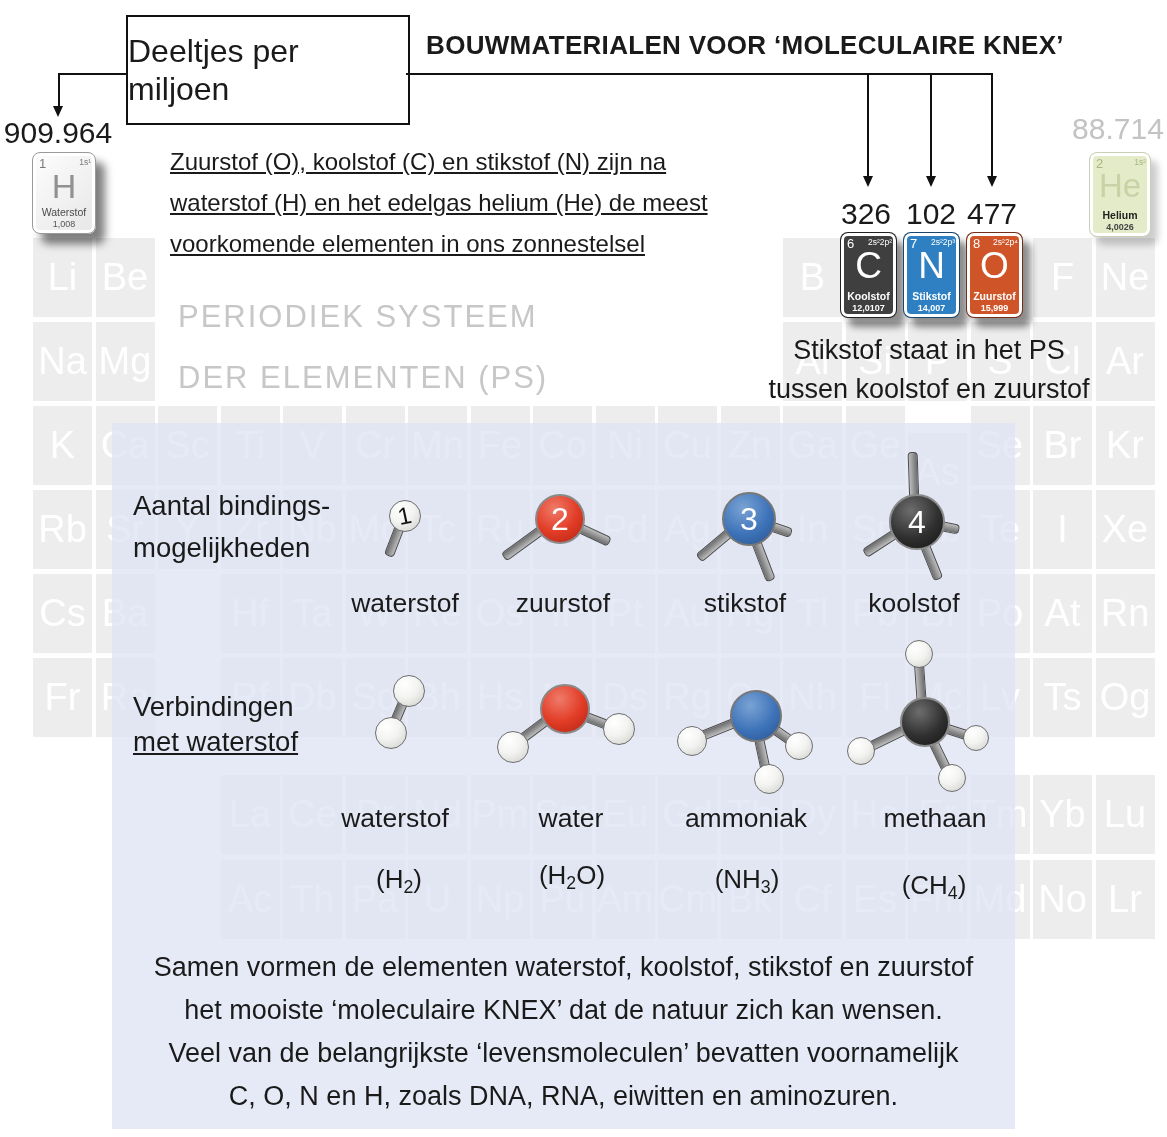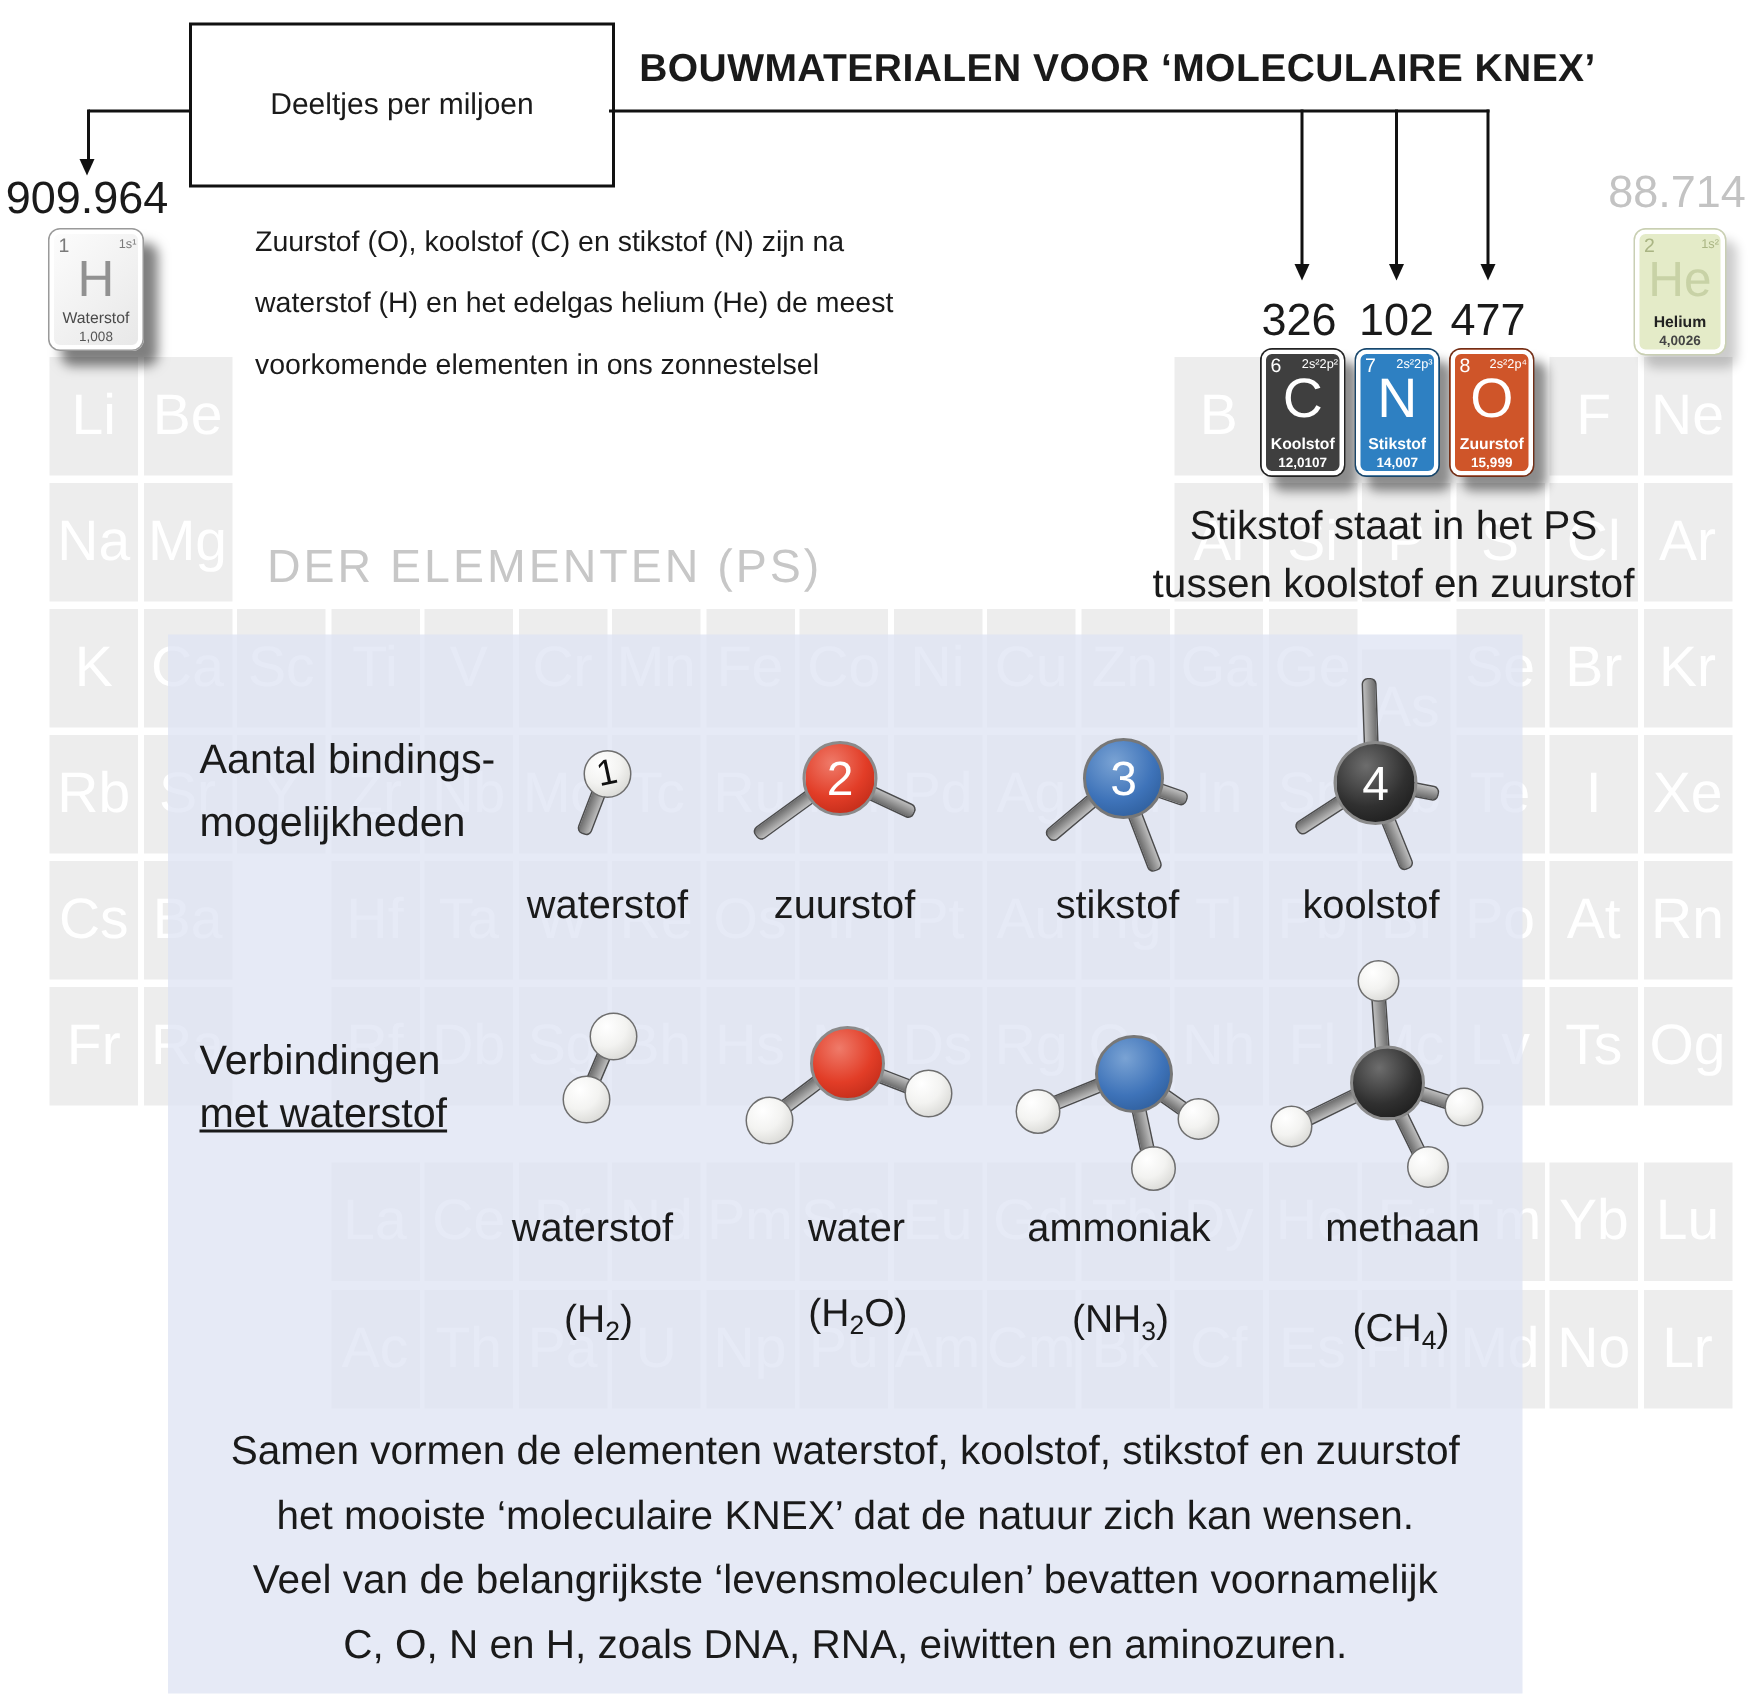--- a/index.html
+++ b/index.html
@@ -22,26 +22,26 @@
   .ball-red{background:radial-gradient(circle at 38% 28%, #ef7b6a 0%, #e23d27 52%, #b22413 100%);border:2px solid #8a8a8a;}
   .ball-blue{background:radial-gradient(circle at 38% 28%, #7aa3d4 0%, #3e73b9 55%, #27548e 100%);border:2px solid #777;}
   .ball-black{background:radial-gradient(circle at 38% 28%, #6d6d6d 0%, #303030 55%, #141414 100%);border:2px solid #8a8a8a;}
   .ball-num{color:#fff;font-size:32px;font-weight:500;line-height:1;}
   .ball-num-dark{color:#111;font-size:24px;font-weight:500;line-height:1;transform:rotate(-12deg);}
   .line{position:absolute;background:#111;}
   .arrowhead{position:absolute;width:0;height:0;border-left:5.5px solid transparent;
              border-right:5.5px solid transparent;border-top:11px solid #111;}
   #label-box{position:absolute;left:126px;top:15px;width:280px;height:106px;background:#fff;
              border:2px solid #111;z-index:5;display:flex;flex-direction:column;align-items:center;
-             justify-content:center;font-size:20px;line-height:38px;}
+             justify-content:center;font-size:32px;line-height:38px;}
   #main-title{position:absolute;left:420px;top:30px;width:650px;text-align:center;
               font-size:26px;font-weight:bold;letter-spacing:.3px;z-index:5;}
   .ppm{position:absolute;width:110px;text-align:center;font-size:30px;z-index:5;}
   .ppm-gray{color:var(--helium-ppm-gray,#c3c3c3);}
-  .intro{position:absolute;left:170px;top:141px;font-size:19px;line-height:41px;z-index:4;}
+  .intro{position:absolute;left:170px;top:141px;font-size:24px;line-height:41px;z-index:4;text-decoration:underline;}
   .watermark{position:absolute;color:var(--watermark-gray,#c7c7c7);font-size:31px;
              letter-spacing:2px;font-weight:500;z-index:1;}
   .note{position:absolute;left:748px;top:331px;width:362px;text-align:center;
         font-size:27px;line-height:39px;z-index:4;}
   .side-label{position:absolute;left:133px;font-size:27.5px;z-index:4;}
   .cap{position:absolute;width:150px;text-align:center;font-size:26.5px;z-index:4;}
   .formula{position:absolute;width:150px;text-align:center;font-size:26px;z-index:4;}
   .formula .sub{font-size:0.68em;vertical-align:-0.3em;}
   #footer{position:absolute;left:112px;top:946px;width:903px;text-align:center;
           font-size:27px;line-height:43px;z-index:4;}
@@ -69,20 +69,21 @@
   .tile-he .t-num,.tile-he .t-config{color:#aab584;}
   .tile-he .t-symbol{color:#c8d2a6;}
   .tile-he .t-name{color:#222;}
   .tile-he .t-mass{color:#444;}
 </style>
 </head>
 <body>
 
 <div id="canvas">
 
+  <div class="watermark" style="left:178px;top:299px;">PERIODIEK SYSTEEM</div>
   <div class="watermark" style="left:178px;top:360px;">DER ELEMENTEN (PS)</div>
 
   <div id="pt-layer">
       <div class="pt-cell" style="left: 33px; top: 238px;">Li</div>
       <div class="pt-cell" style="left: 95.5px; top: 238px;">Be</div>
       <div class="pt-cell" style="left: 783px; top: 238px;">B</div>
       <div class="pt-cell" style="left: 1033px; top: 238px;">F</div>
       <div class="pt-cell" style="left: 1095.5px; top: 238px;">Ne</div>
       <div class="pt-cell" style="left: 33px; top: 322px;">Na</div>
       <div class="pt-cell" style="left: 95.5px; top: 322px;">Mg</div>

